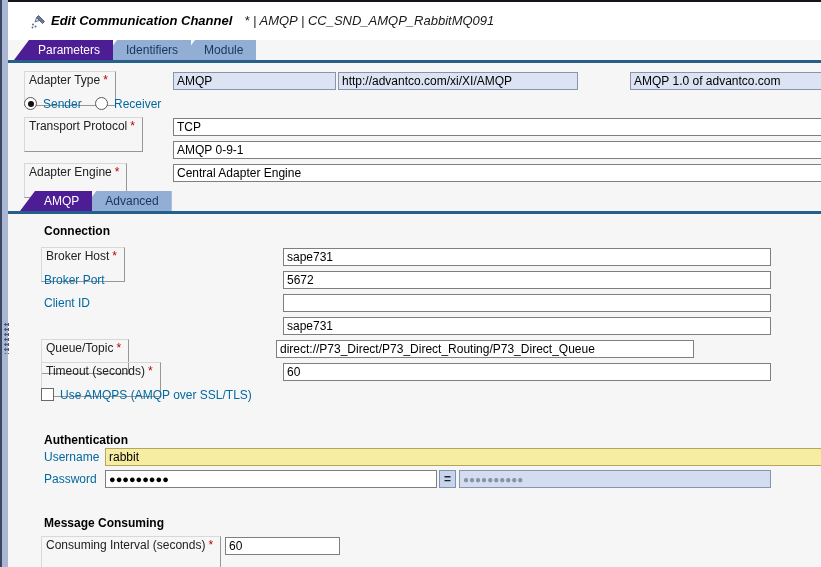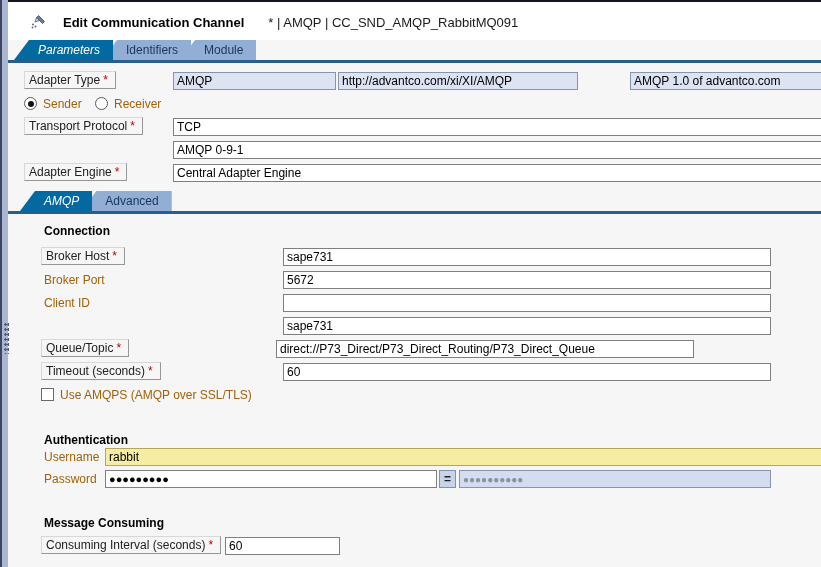--- a/index.html
+++ b/index.html
@@ -7,36 +7,36 @@
         font-family:"Liberation Sans","DejaVu Sans",sans-serif;font-size:12px;color:#1a1a1a;}
   
   .topline{position:absolute;left:0;top:0;width:821px;height:2px;background:#14141c;}
   
   .splitter{position:absolute;left:0;top:0;width:8px;height:567px;background:#a9b7d4;
             border-left:2px solid #3d4660;box-sizing:border-box;}
   .splitter .grip{position:absolute;left:2px;top:322px;width:5px;height:32px;
             background-image:radial-gradient(#4e5a74 1px,transparent 1.2px);background-size:3px 5px;}
   
   .header{position:absolute;left:8px;top:2px;width:813px;height:38px;background:#ffffff;}
-  .title-row{position:absolute;left:22px;top:11px;display:flex;align-items:flex-end;gap:16px;white-space:nowrap;}
+  .title-row{position:absolute;left:22px;top:11px;display:flex;align-items:flex-start;gap:4px;white-space:nowrap;font-style:italic;}
   .title{font-weight:bold;font-size:13px;color:#000;}
   .subtitle{font-size:13px;color:#1a1a1a;margin-left:8px;}
   
   .tabstrip{position:absolute;display:flex;}
   .tab{height:20px;line-height:20px;padding:0 13px 0 24px;margin-right:-11px;
        clip-path:polygon(15px 0,100% 0,100% 100%,0 100%);font-size:12px;cursor:default;}
-  .tab.active{background:#0369a1;color:#ffffff;z-index:3;font-style:italic;}
+  .tab.active{background:#4c1d95;color:#ffffff;z-index:3;}
   .tab.inactive{background:#92aed4;color:#16365e;}
   .tab.z2{z-index:2;} .tab.z1{z-index:1;}
   .tabline{position:absolute;left:8px;width:813px;height:3px;background:#265e8c;}
   
-  .labelbox{position:absolute;height:18px;line-height:17px;padding:0 7px 0 4px;box-sizing:border-box;
+  .labelbox{position:absolute;height:35px;line-height:17px;padding:0 7px 0 4px;box-sizing:border-box;
             border:1px solid #d8d8d8;border-right-color:#979797;border-bottom-color:#979797;
             color:#222;white-space:nowrap;background:transparent;}
-  .plainlabel{position:absolute;height:18px;line-height:18px;color:#a16207;white-space:nowrap;}
+  .plainlabel{position:absolute;height:18px;line-height:18px;color:#0369a1;white-space:nowrap;}
   .req{color:#c00000;margin-left:3px;}
   .heading{position:absolute;font-weight:bold;font-size:12px;color:#000;white-space:nowrap;}
   .field{position:absolute;height:18px;box-sizing:border-box;border:1px solid #7f7f7f;
          background:#ffffff;font-family:inherit;font-size:12px;color:#000;padding:0 3px;outline:none;}
   .field.ro{background:#dce3f2;border-color:#8894ac;}
   .field.yellow{background:#f6eda3;border-color:#b3a75f;}
   .field.pw{font-size:11px;letter-spacing:0px;font-weight:bold;}
   .field.confirm{background:#d4ddef;border-color:#8894ac;color:#8a92a6;font-size:10px;font-weight:bold;}
   .eqbox{position:absolute;width:17px;height:18px;box-sizing:border-box;background:#c6d4ec;
          border:1px solid #8090b0;text-align:center;line-height:16px;font-weight:bold;color:#222;}

